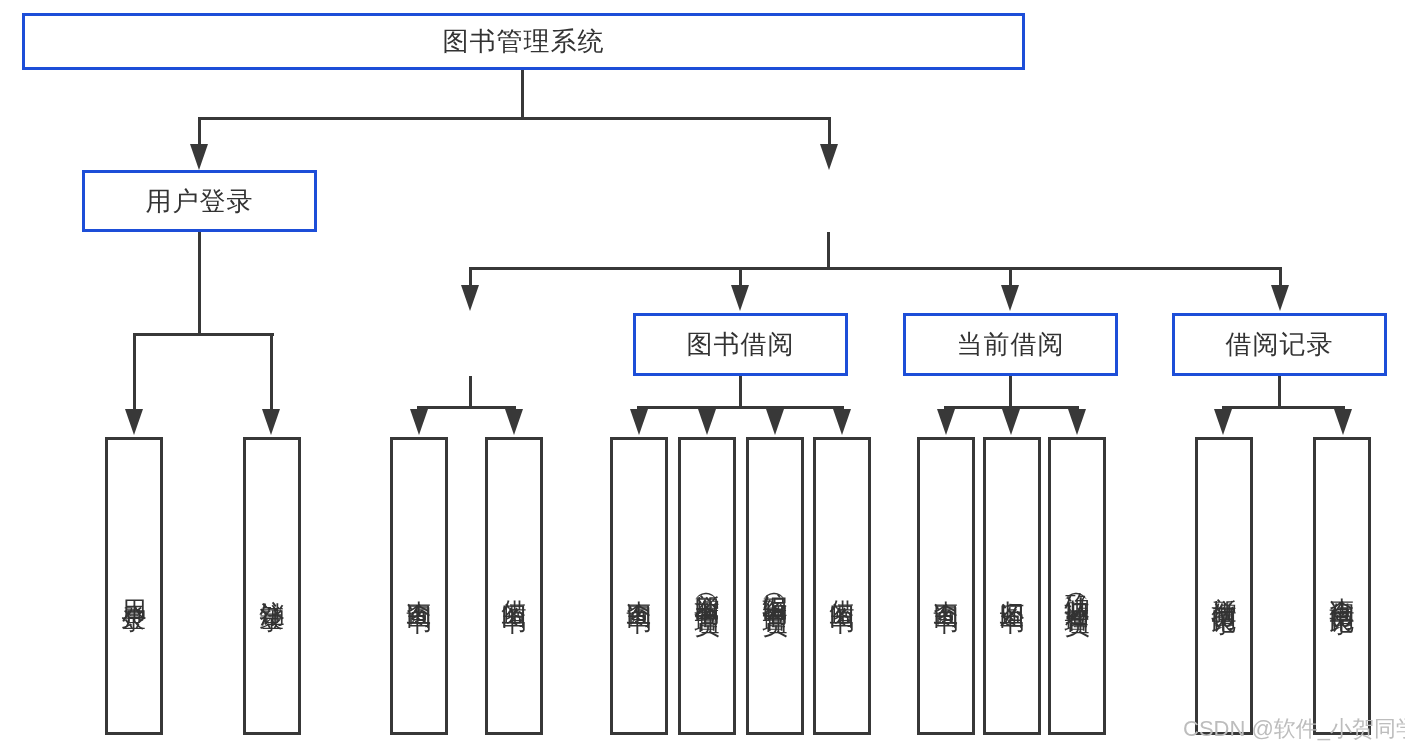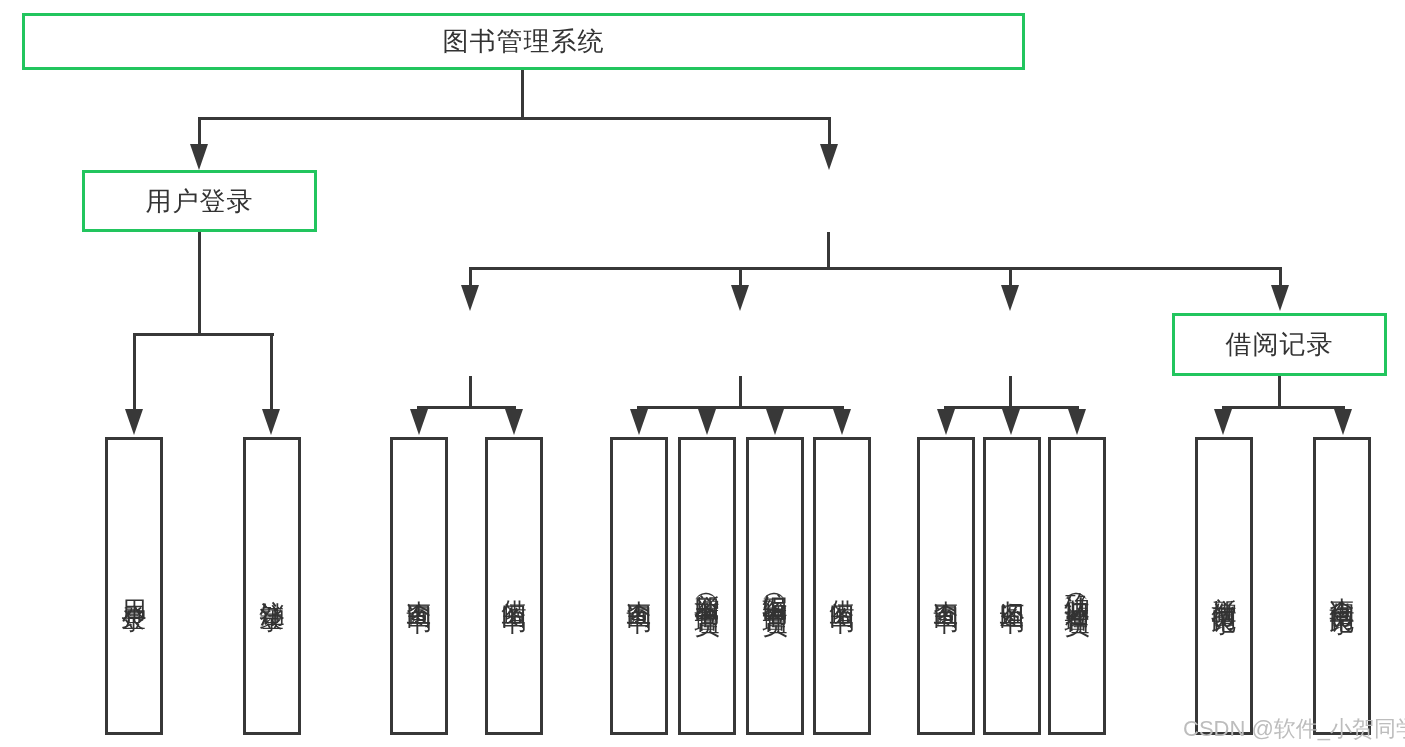--- a/index.html
+++ b/index.html
@@ -7,21 +7,21 @@
     position: relative;
     width: 1405px;
     height: 747px;
     background: #ffffff;
     font-family: "Liberation Sans", sans-serif;
     overflow: hidden;
   }
   .hbox {
     position: absolute;
     box-sizing: border-box;
-    border: 3px solid #22c55e;
+    border: 3px solid #1d4ed8;
     background: #ffffff;
     display: flex;
     align-items: center;
     justify-content: center;
     font-size: 26px;
     letter-spacing: 1px;
     color: #333333;
     z-index: 2;
   }
   .vbox {
@@ -73,20 +73,22 @@
 </style>
 </head>
 <body>
 
 <div class="canvas">
 
   <div class="hbox" style="left:22px; top:13px; width:1003px; height:57px;">图书管理系统</div>
 
   <div class="hbox" style="left:82px; top:170px; width:235px; height:62px;">用户登录</div>
 
+  <div class="hbox" style="left:633px; top:313px; width:215px; height:63px;">图书借阅</div>
+  <div class="hbox" style="left:903px; top:313px; width:215px; height:63px;">当前借阅</div>
   <div class="hbox" style="left:1172px; top:313px; width:215px; height:63px;">借阅记录</div>
 
   <div class="vbox" style="left:105px;">
     <span class="vtext">用户登录</span>
   </div>
   <div class="vbox" style="left:243px;">
     <span class="vtext">注销登录</span>
   </div>
 
   <div class="vbox" style="left:390px;">

